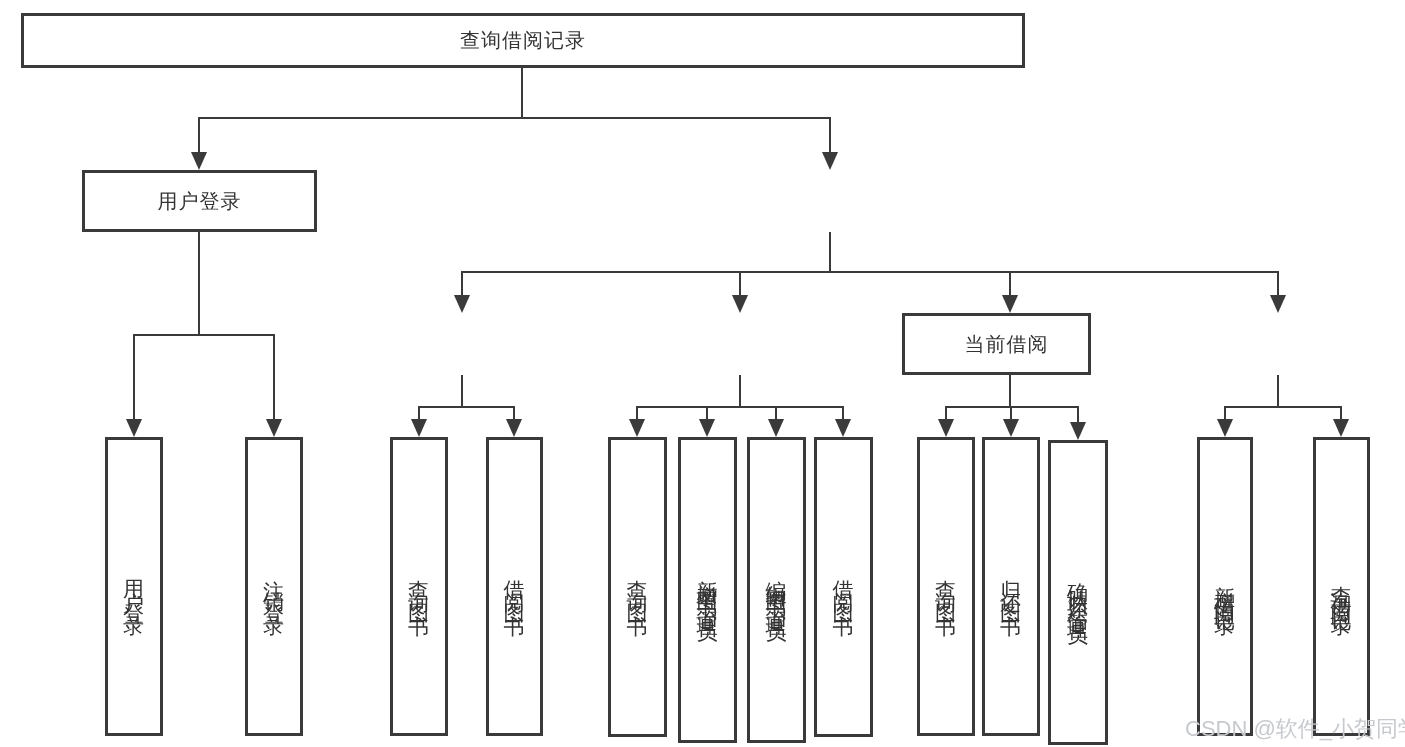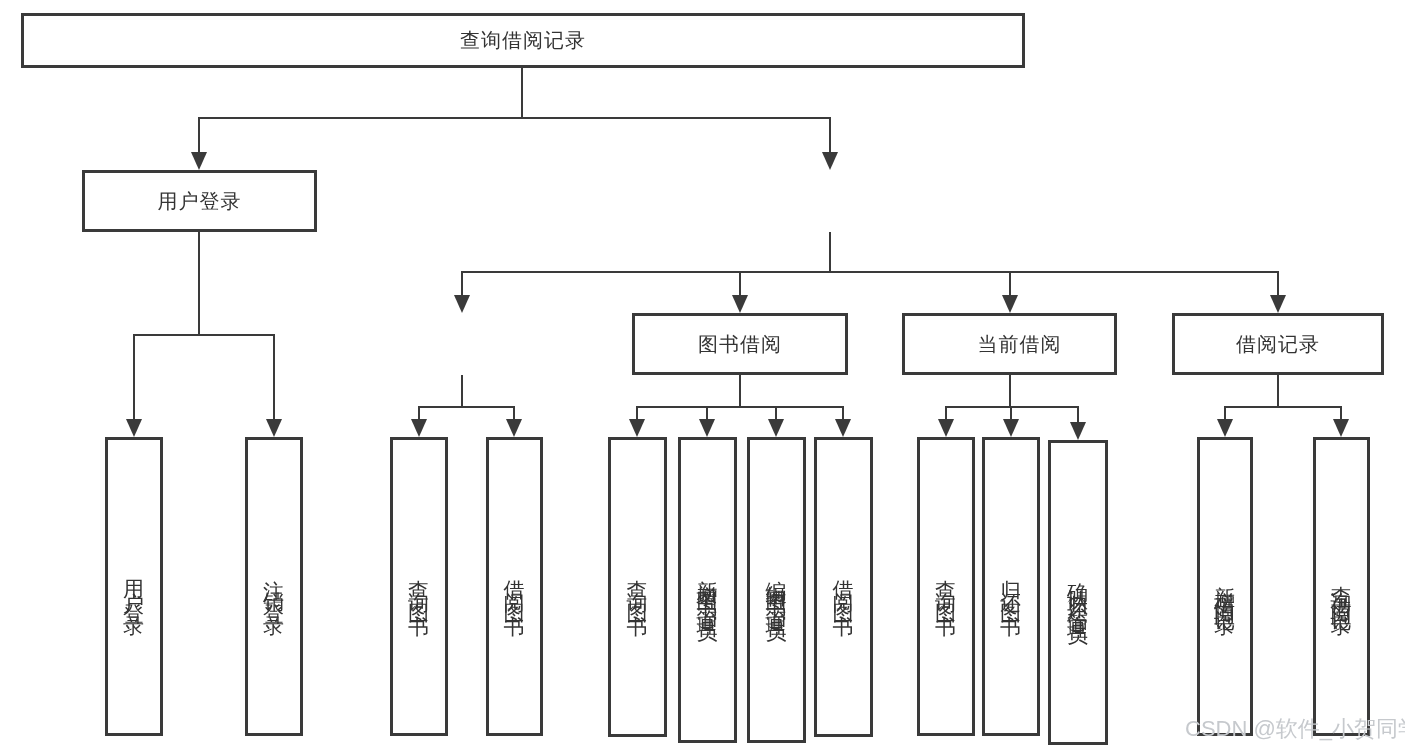--- a/index.html
+++ b/index.html
@@ -63,28 +63,22 @@
   <div class="line" style="left:461px;top:271px;width:818px;height:2px;"></div>
   <div class="line" style="left:461px;top:271px;width:2px;height:26px;"></div>
   <div class="arrow" style="left:454px;top:295px;"></div>
   <div class="line" style="left:739px;top:271px;width:2px;height:26px;"></div>
   <div class="arrow" style="left:732px;top:295px;"></div>
   <div class="line" style="left:1009px;top:271px;width:2px;height:26px;"></div>
   <div class="arrow" style="left:1002px;top:295px;"></div>
   <div class="line" style="left:1277px;top:271px;width:2px;height:26px;"></div>
   <div class="arrow" style="left:1270px;top:295px;"></div>
 
-  <div class="hbox" style="left:632px;top:313px;width:216px;height:62px;">
-    <span>图书借阅</span>
-  </div>
-  <div class="hbox" style="left:902px;top:313px;width:215px;height:62px;padding-left:20px;">
+  <div class="hbox" style="left:902px;top:313px;width:189px;height:62px;padding-left:20px;">
     <span>当前借阅</span>
-  </div>
-  <div class="hbox" style="left:1172px;top:313px;width:212px;height:62px;">
-    <span>借阅记录</span>
   </div>
 
   <div class="line" style="left:461px;top:375px;width:2px;height:33px;"></div>
   <div class="line" style="left:418px;top:406px;width:97px;height:2px;"></div>
   <div class="line" style="left:418px;top:406px;width:2px;height:15px;"></div>
   <div class="arrow" style="left:411px;top:419px;"></div>
   <div class="line" style="left:513px;top:406px;width:2px;height:15px;"></div>
   <div class="arrow" style="left:506px;top:419px;"></div>
 
   <div class="line" style="left:739px;top:375px;width:2px;height:33px;"></div>

